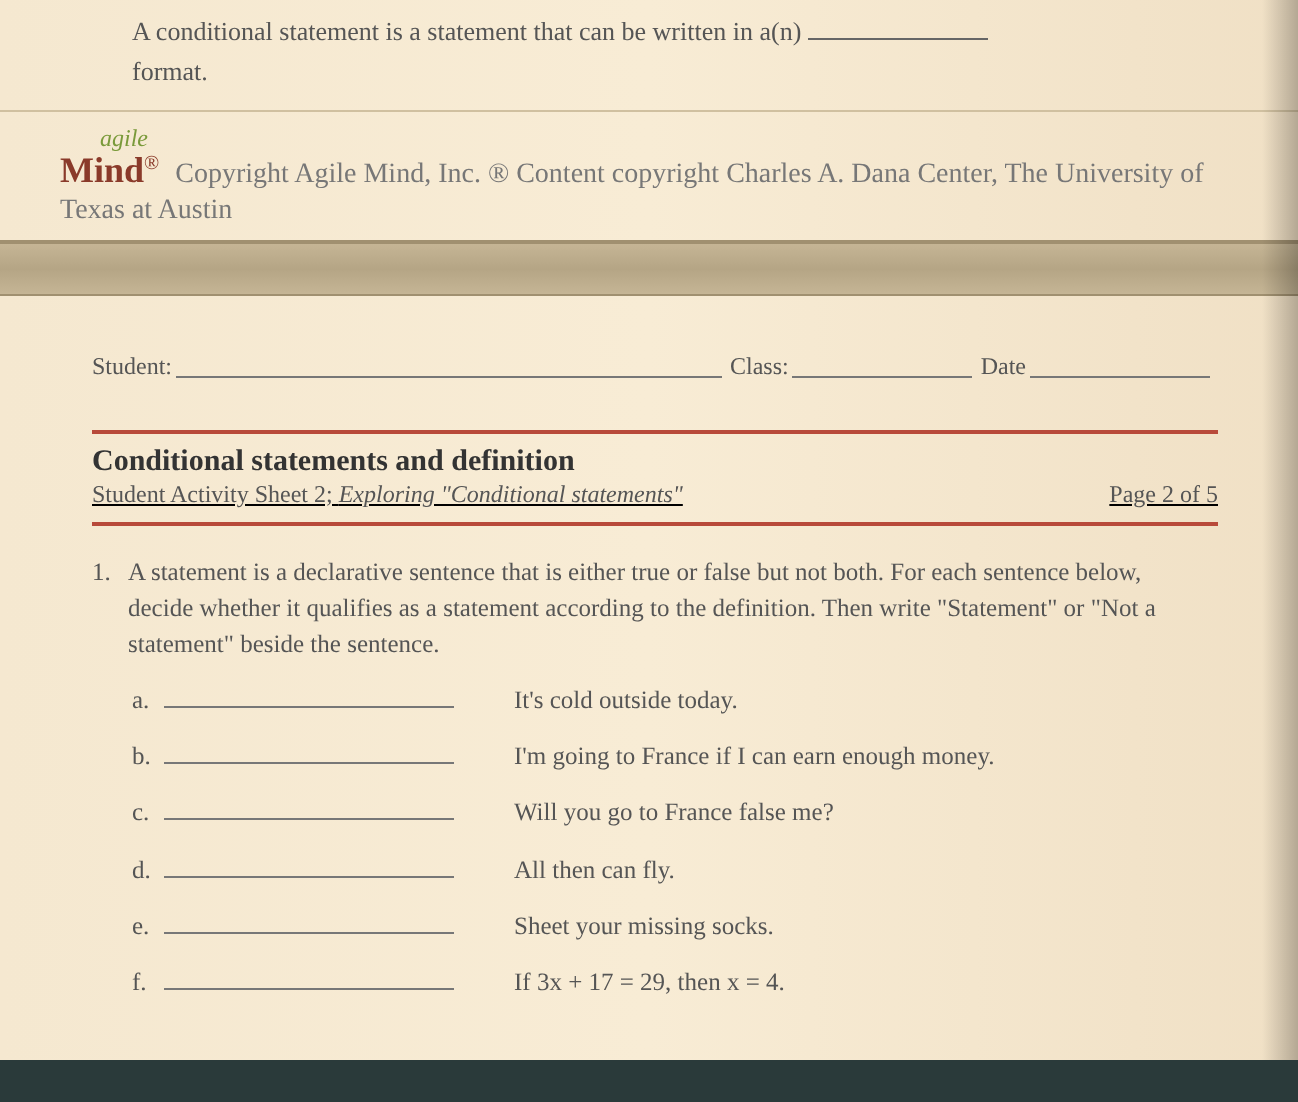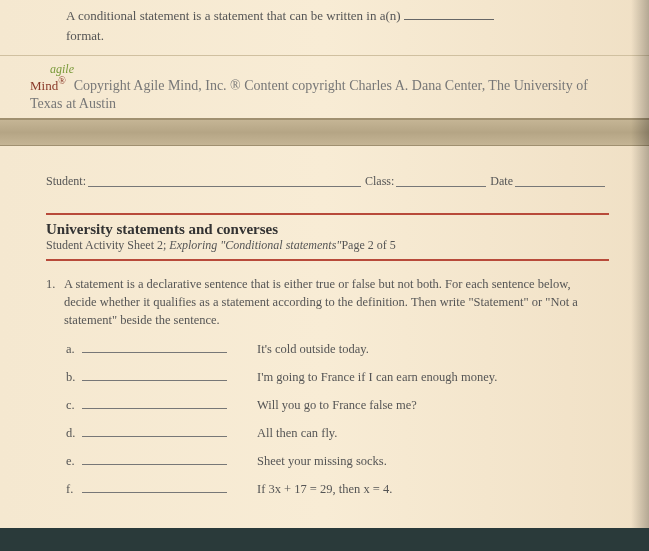--- a/index.html
+++ b/index.html
@@ -50,22 +50,22 @@
   .logo-agile {
     color: #7a9a3a;
     font-size: 12px;
     font-style: italic;
     font-family: Georgia, serif;
     line-height: 0.9;
     margin-left: 20px;
   }
   .logo-mind {
     color: #8a3a2a;
-    font-size: 13px;
-    font-weight: normal;
+    font-size: 18px;
+    font-weight: bold;
     font-family: Georgia, serif;
     display: inline-block;
   }
   .logo-deg {
     font-size: 10px;
     vertical-align: super;
     color: #8a3a2a;
   }
   .copyright {
     color: #777;
@@ -103,22 +103,23 @@
     padding: 6px 0;
     margin-bottom: 14px;
   }
   .title-main {
     color: #333;
     font-size: 15px;
     font-weight: bold;
   }
   .title-sub-row {
     display: flex;
-    justify-content: flex-start;
+    justify-content: space-between;
     align-items: baseline;
+    text-decoration: underline;
   }
   .title-sub {
     color: #555;
     font-size: 12px;
   }
   .title-sub em { font-style: italic; }
   .page-num {
     color: #555;
     font-size: 12px;
   }
@@ -196,21 +197,21 @@
     <div class="header-line">
       <span class="header-label">Student:</span>
       <span class="header-blank"></span>
       <span class="header-label">Class:</span>
       <span class="header-blank med"></span>
       <span class="header-label">Date</span>
       <span class="header-blank short"></span>
     </div>
 
     <div class="title-block">
-      <div class="title-main">University statements and converses</div>
+      <div class="title-main">Conditional statements and definition</div>
       <div class="title-sub-row">
         <div class="title-sub">
           <span>Student Activity Sheet 2; </span><em>Exploring "Conditional statements"</em>
         </div>
         <div class="page-num">Page 2 of 5</div>
       </div>
     </div>
 
     <div class="q1">
       <span class="q1-num">1.</span><span class="q1-body">A statement is a declarative sentence that is either true or false but not both. For each sentence below, decide whether it qualifies as a statement according to the definition. Then write "Statement" or "Not a statement" beside the sentence.</span>

